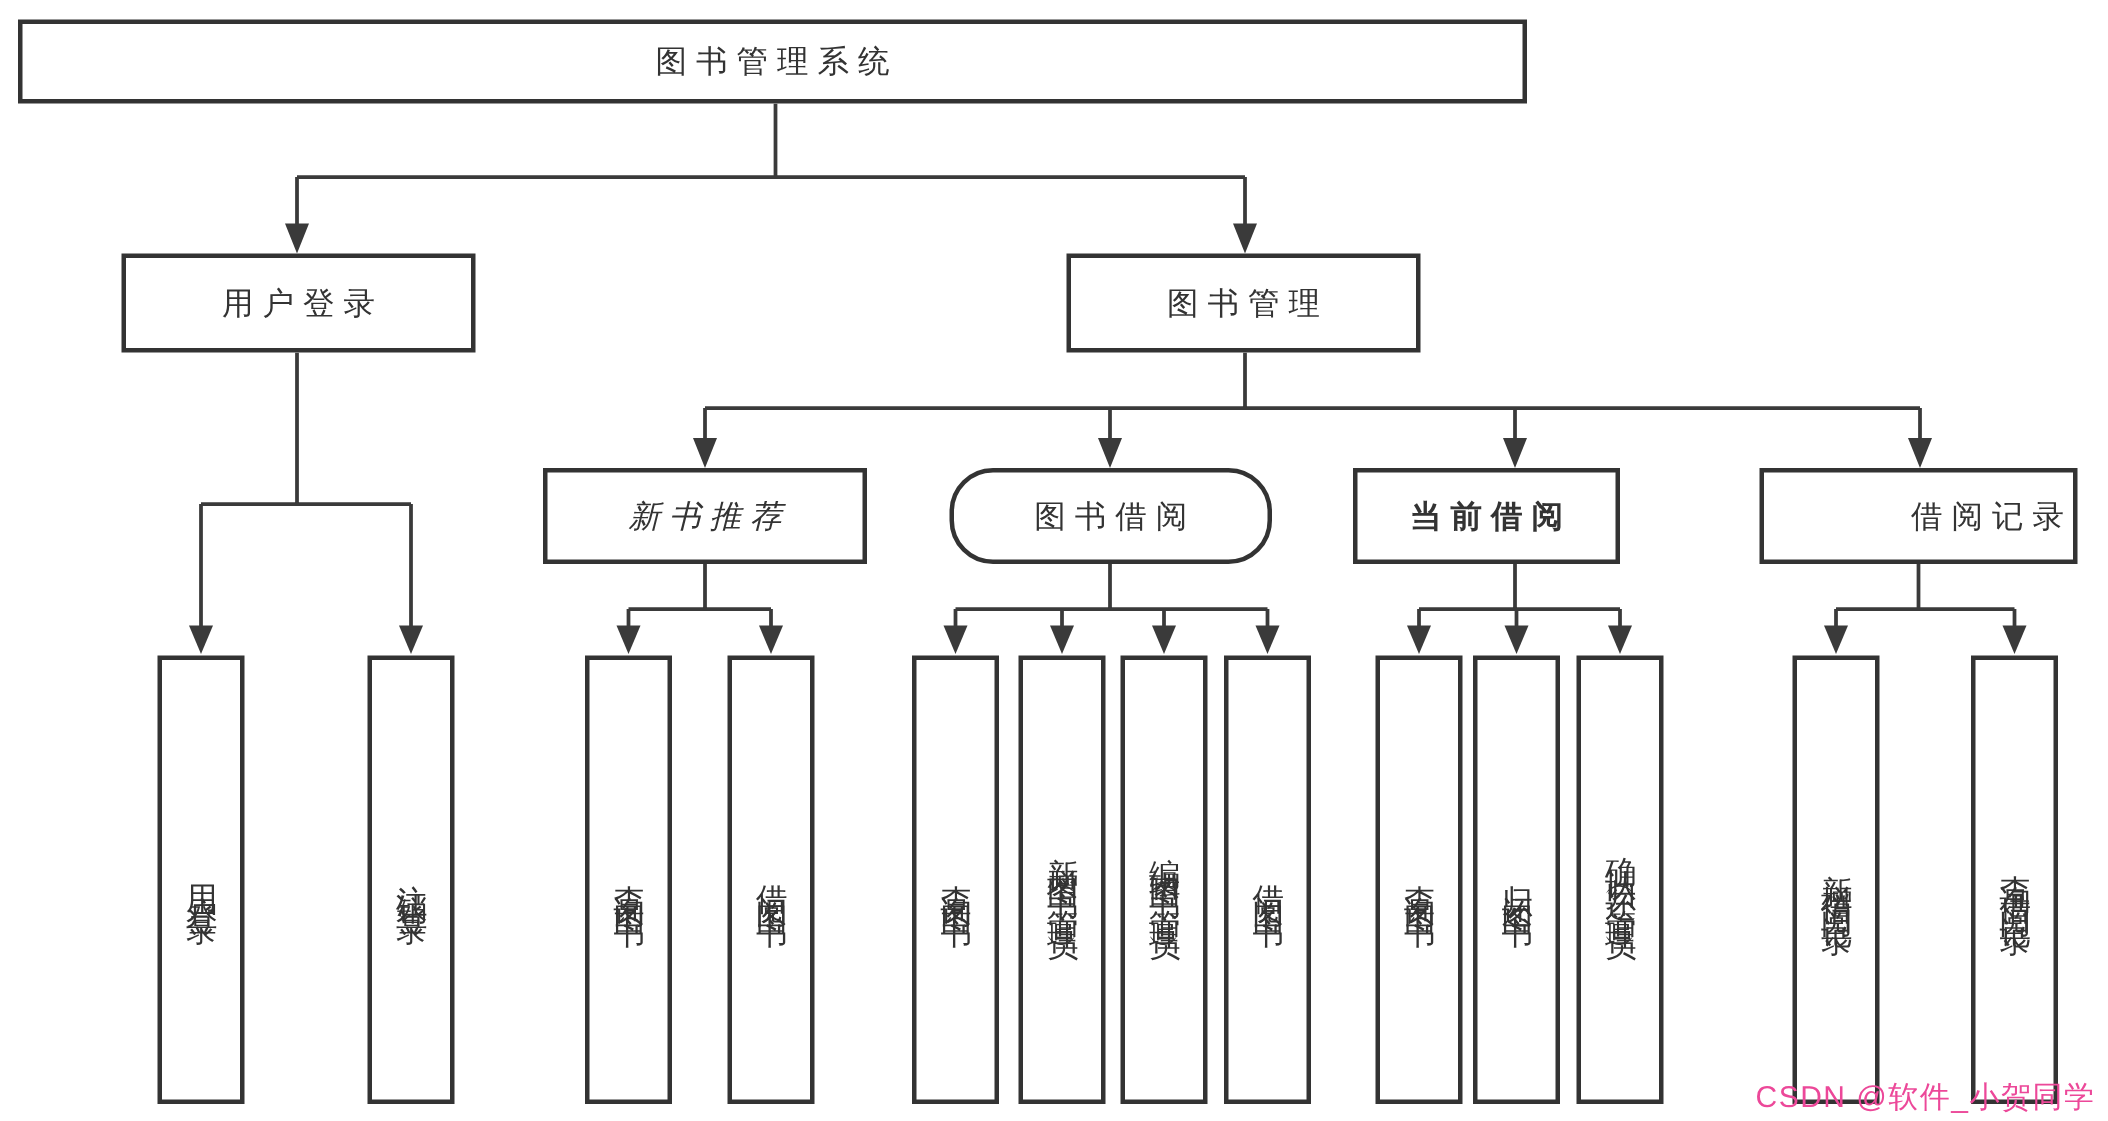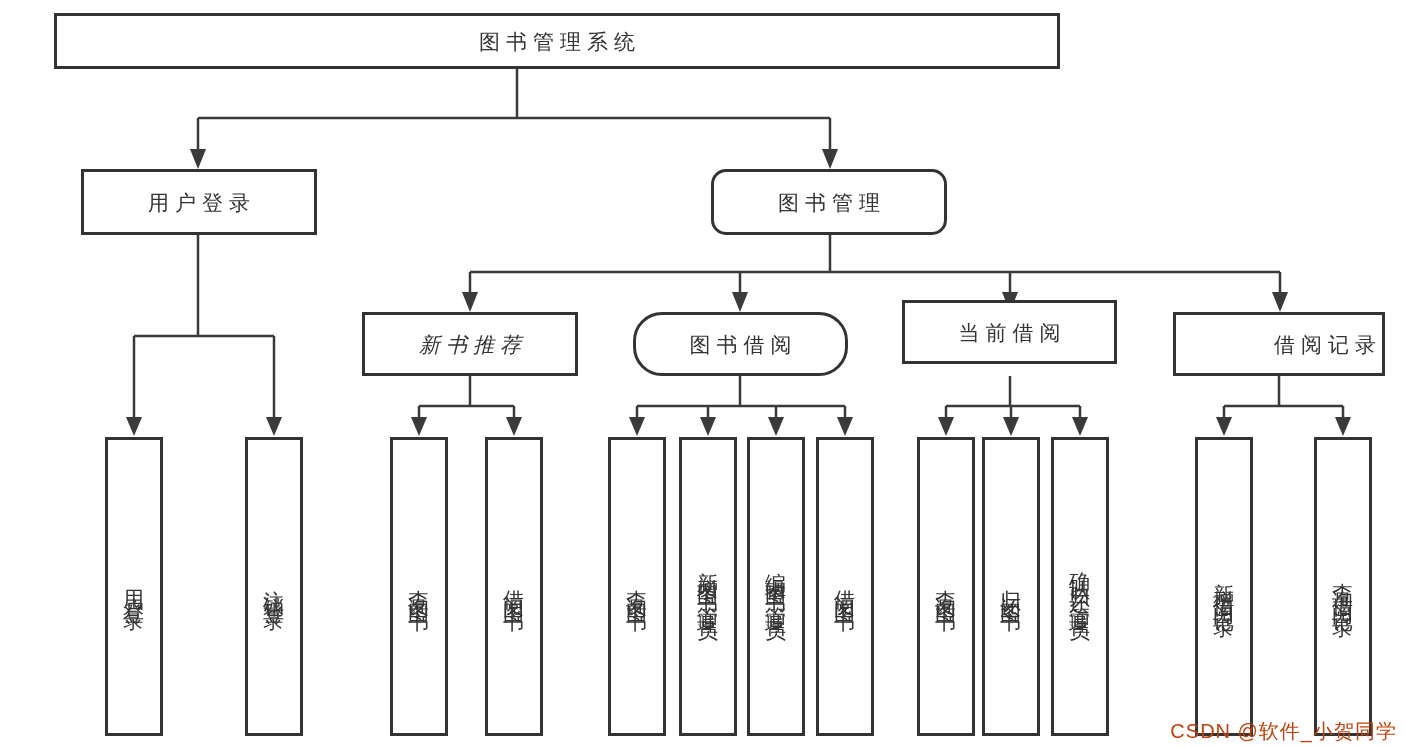--- a/index.html
+++ b/index.html
@@ -46,21 +46,21 @@
     font-size: 21px;
     letter-spacing: 7px;
     line-height: 1;
     white-space: nowrap;
   }
   .watermark {
     position: absolute;
     right: 8px;
     bottom: 2px;
     font-size: 20px;
-    color: #c2410c;
+    color: #ec4899;
     letter-spacing: 1px;
     z-index: 5;
     white-space: nowrap;
   }
 </style>
 </head>
 <body>
 
 <div class="stage">
 
@@ -107,38 +107,38 @@
       <polygon points="1072,417 1088,417 1080,436" fill="#3a3a3a" stroke="none"></polygon>
     </g>
 
     <g>
       <path d="M1279,376 L1279,406 M1224,406 L1343,406 M1224,406 L1224,418 M1343,406 L1343,418"></path>
       <polygon points="1216,417 1232,417 1224,436" fill="#3a3a3a" stroke="none"></polygon>
       <polygon points="1335,417 1351,417 1343,436" fill="#3a3a3a" stroke="none"></polygon>
     </g>
   </svg>
 
-  <div class="box" style="left:12px; top:13px; width:1006px; height:56px;margin-left:42px;">
+  <div class="box" style="left:12px; top:13px; width:1006px; height:56px;">
     <span class="hlabel">图书管理系统</span>
   </div>
 
   <div class="box" style="left:81px; top:169px; width:236px; height:66px;">
     <span class="hlabel">用户登录</span>
   </div>
-  <div class="box" style="left:711px; top:169px; width:236px; height:66px;border-radius:15px;">
+  <div class="box" style="left:711px; top:169px; width:236px; height:66px;">
     <span class="hlabel">图书管理</span>
   </div>
 
   <div class="box" style="left:362px; top:312px; width:216px; height:64px;font-style:italic;">
     <span class="hlabel">新书推荐</span>
   </div>
   <div class="box" style="left:633px; top:312px; width:215px; height:64px;border-radius:29px;">
     <span class="hlabel">图书借阅</span>
   </div>
-  <div class="box" style="left:902px; top:300px; width:215px; height:64px;">
+  <div class="box" style="left:902px; top:312px; width:178px; height:64px;font-weight:bold;">
     <span class="hlabel">当前借阅</span>
   </div>
   <div class="box" style="left:1173px; top:312px; width:212px; height:64px;justify-content:flex-end;">
     <span class="hlabel">借阅记录</span>
   </div>
 
   <div class="box vbox" style="left:105px;">
     <span class="vlabel">用户登录</span>
   </div>
   <div class="box vbox" style="left:245px;">

